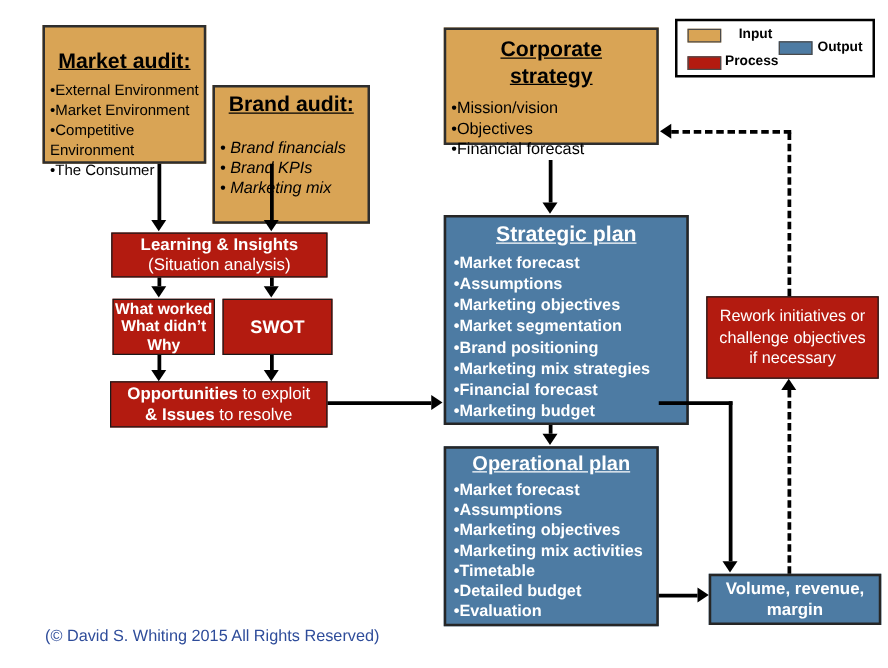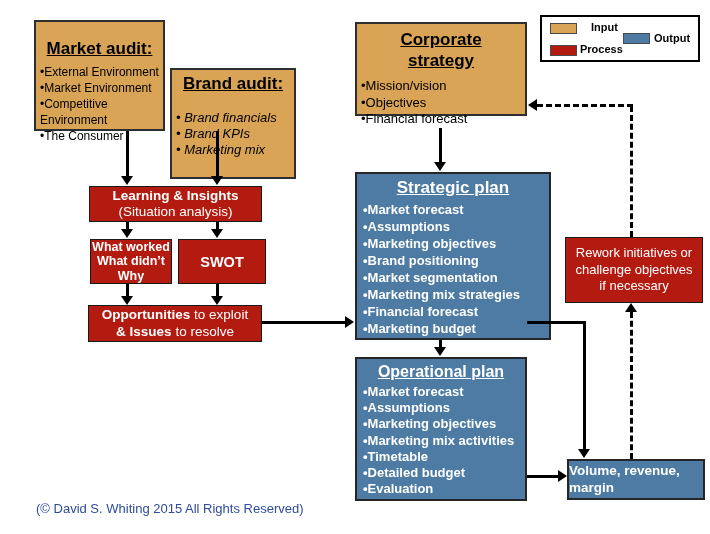--- a/index.html
+++ b/index.html
@@ -10,21 +10,21 @@
   .box{position:absolute;box-sizing:border-box;border:2px solid #2e2e2e;}
   .tan{color:#000;}
   .blue{color:#fff;border-color:#262626;}
   .red{color:#fff;border-width:1.5px;border-color:#1a1a1a;text-align:center;}
   .title{font-weight:bold;text-decoration:underline;text-align:center;}
   .t17{font-size:17px;line-height:21px;}
   .t16{font-size:16px;line-height:19px;}
   .bullets{padding:2px 0 0 4px;font-size:12px;line-height:16px;}
   .bullets.b13{font-size:13px;line-height:16.5px;}
   .blue .bullets{font-weight:bold;font-size:13px;padding-left:6px;}
-  .center-col{display:flex;flex-direction:column;justify-content:center;}
+  .center-col{display:flex;flex-direction:column;justify-content:center;align-items:center;}
   .vline{position:absolute;width:3px;background:#000;}
   .hline{position:absolute;height:3px;background:#000;}
   .vdash{position:absolute;width:0;border-left:3px dashed #000;}
   .hdash{position:absolute;height:0;border-top:3px dashed #000;}
   .head{position:absolute;width:0;height:0;}
   .head-down{border-left:6px solid transparent;border-right:6px solid transparent;border-top:9px solid #000;}
   .head-up{border-left:6px solid transparent;border-right:6px solid transparent;border-bottom:9px solid #000;}
   .head-right{border-top:6px solid transparent;border-bottom:6px solid transparent;border-left:9px solid #000;}
   .head-left{border-top:6px solid transparent;border-bottom:6px solid transparent;border-right:9px solid #000;}
   .legend{position:absolute;left:540px;top:15px;width:160px;height:47px;border:2.5px solid #000;background:#fff;box-sizing:border-box;}
@@ -96,22 +96,22 @@
     <div><b>Opportunities</b><span> to exploit</span></div>
     <div><b>&amp; Issues</b><span> to resolve</span></div>
   </div>
 
   <div class="box blue" style="left: 355px; top: 172px; width: 196px; height: 168px; padding-top: 3px; background: rgb(77, 123, 163);">
     <div class="title t17">Strategic plan</div>
     <div class="bullets" style="line-height:17px;margin-top:1px;">
       <div>•Market forecast</div>
       <div>•Assumptions</div>
       <div>•Marketing objectives</div>
+      <div>•Market segmentation</div>
       <div>•Brand positioning</div>
-      <div>•Market segmentation</div>
       <div>•Marketing mix strategies</div>
       <div>•Financial forecast</div>
       <div>•Marketing budget</div>
     </div>
   </div>
 
   <div class="box blue" style="left: 355px; top: 357px; width: 172px; height: 144px; padding-top: 3px; background: rgb(77, 123, 163);">
     <div class="title t16">Operational plan</div>
     <div class="bullets" style="line-height:16.2px;margin-top:1px;">
       <div>•Market forecast</div>

